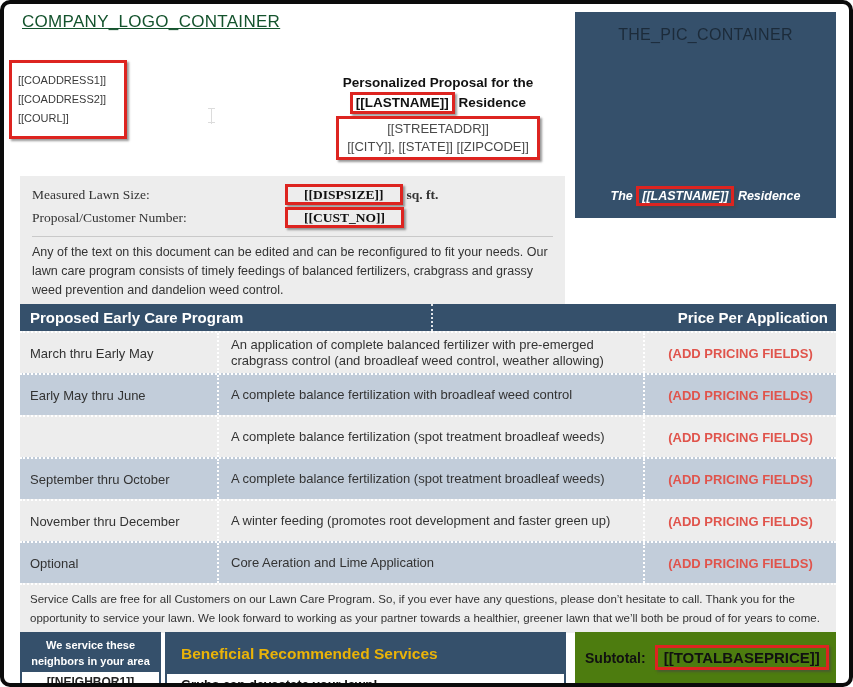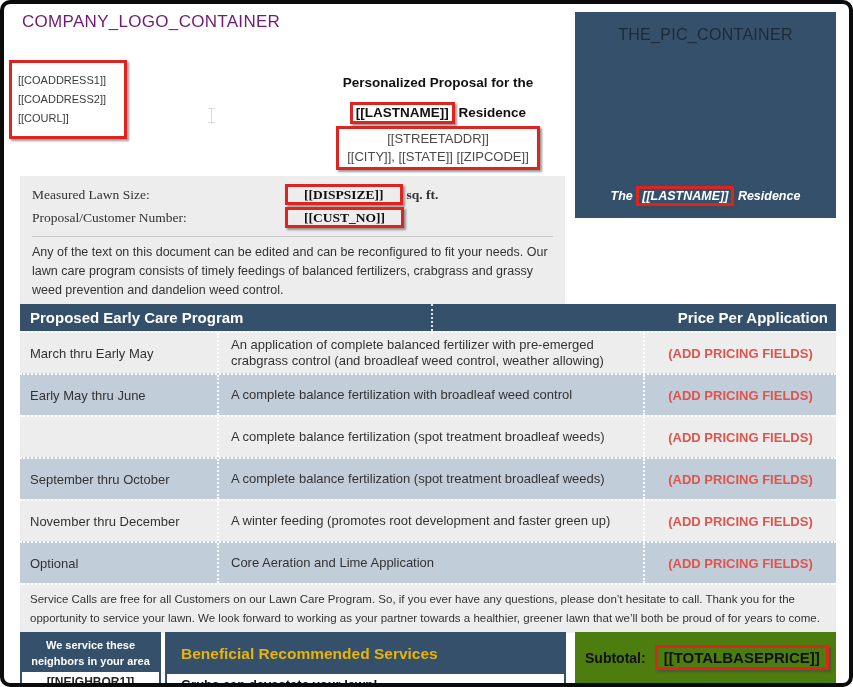--- a/index.html
+++ b/index.html
@@ -3,25 +3,25 @@
 <meta charset="utf-8">
 <style>
   html,body{margin:0;padding:0;background:#fff;}
   body{font-family:"Liberation Sans","DejaVu Sans",sans-serif;}
   .frame{position:relative;width:853px;height:687px;box-sizing:border-box;border:4px solid #0b0b0b;border-radius:10px;overflow:hidden;background:#fff;}
 
   
   .redfield{display:inline-block;border:3px solid #dd2420;box-shadow:2px 2px 2px rgba(70,70,70,.55);padding:0 16px;font-weight:bold;background:transparent;line-height:1.15;}
 
   
-  .logo{position:absolute;left:18px;top:8px;font-size:17px;color:#701a75;letter-spacing:.3px;}
+  .logo{position:absolute;left:18px;top:8px;font-size:17px;color:#14532d;letter-spacing:.3px;text-decoration:underline;}
   .addr-box{position:absolute;left:5px;top:56px;width:100px;border:3px solid #dd2420;box-shadow:2px 2px 2px rgba(70,70,70,.55);padding:8px 6px;font-size:11px;color:#3a3a3a;line-height:19px;}
   .proposal{position:absolute;left:296px;top:70px;width:276px;text-align:center;color:#111;}
   .proposal .p-title{font-weight:bold;font-size:13.5px;line-height:17px;}
-  .proposal .p-line2{font-weight:bold;font-size:13.5px;line-height:18px;margin-top:11px;}
+  .proposal .p-line2{font-weight:bold;font-size:13.5px;line-height:18px;margin-top:1px;}
   .proposal .p-line2 .redfield{font-size:13.5px;padding:0 3px;}
   .proposal .p-addr{display:inline-block;border:3px solid #dd2420;box-shadow:2px 2px 2px rgba(70,70,70,.55);padding:1px 8px;margin-top:2px;font-size:13px;color:#4a4a4a;line-height:18px;}
   .cursor{position:absolute;left:203px;top:102px;width:9px;height:20px;color:#dcdcdc;}
   .cursor:before{content:"";position:absolute;left:4px;top:2px;bottom:2px;width:1px;background:#dcdcdc;}
   .cursor:after{content:"";position:absolute;left:1px;top:2px;width:7px;height:1px;background:#dcdcdc;box-shadow:0 14px 0 #dcdcdc;}
 
   
   .pic{position:absolute;left:571px;top:8px;width:261px;height:206px;background:#35506b;}
   .pic-title{margin-top:14px;text-align:center;font-size:16px;color:#1c2b3a;letter-spacing:.3px;}
   .pic-caption{position:absolute;left:0;right:0;bottom:12px;text-align:center;color:#fff;font-style:italic;font-weight:bold;font-size:12.5px;}

